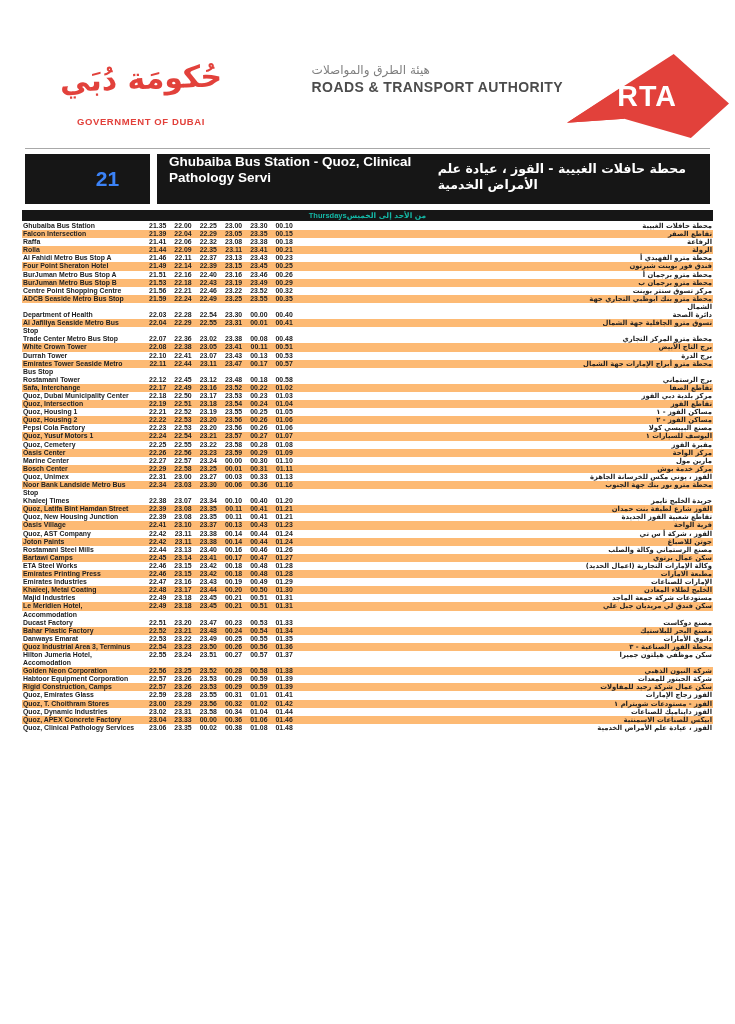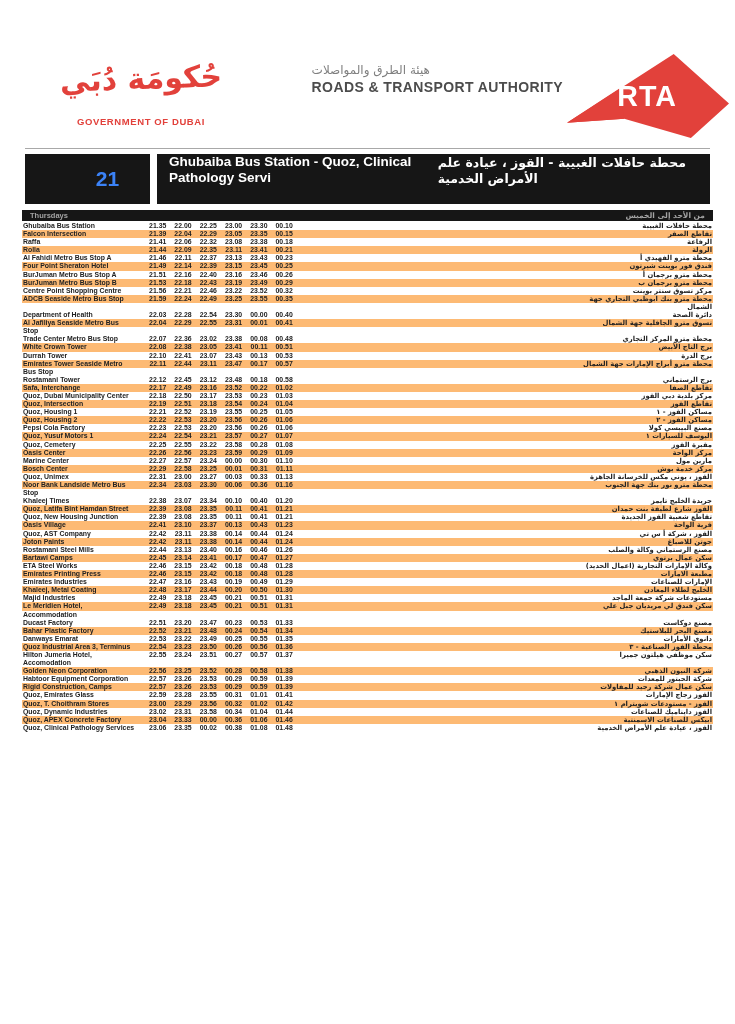--- a/index.html
+++ b/index.html
@@ -16,23 +16,23 @@
   .rta-arabic{font-family:"DejaVu Sans",sans-serif;font-size:12px;color:#7f7f7f;line-height:13px;}
   .rta-english{margin-top:2px;font-size:14px;font-weight:bold;color:#4c4c4c;letter-spacing:.4px;}
   .rta-logo{position:absolute;right:6px;top:52px;width:162px;height:88px;}
   
   .divider{position:absolute;left:25px;right:25px;top:148px;height:1px;background:#a8a8a8;}
   
   .route-bar{position:absolute;left:25px;right:25px;top:154px;height:50px;display:flex;gap:7px;}
   .route-number{width:85px;background:#161616;color:#3b82f6;display:flex;align-items:center;justify-content:center;font-size:21px;font-weight:bold;padding-left:40px;}
   .route-titles{flex:1;background:#161616;color:#fff;display:flex;flex-direction:row;justify-content:center;padding-left:12px;}
   .route-title-en{font-size:13.5px;font-weight:bold;line-height:16px;}
-  .route-title-ar{font-family:"DejaVu Sans",sans-serif;font-size:12.5px;font-weight:bold;line-height:16px;margin-top:1px;}
+  .route-title-ar{font-family:"DejaVu Sans",sans-serif;font-size:12.5px;font-weight:bold;line-height:16px;margin-top:7px;}
   
-  .day-bar{position:absolute;left:22px;right:22px;top:210px;height:11px;background:#161616;color:#a3a3a3;display:flex;justify-content:space-between;align-items:center;padding:0 8px;box-sizing:border-box;}
+  .day-bar{position:absolute;left:22px;right:22px;top:210px;height:11px;background:#161616;color:#14b8a6;display:flex;justify-content:center;align-items:center;padding:0 2px;box-sizing:border-box;}
   .day-en{font-size:7.5px;font-weight:bold;}
   .day-ar{font-family:"DejaVu Sans",sans-serif;font-size:7.5px;font-weight:bold;}
   
   .timetable{position:absolute;left:22px;right:22px;top:222px;font-weight:bold;}
   .line{display:flex;align-items:flex-start;height:8.1px;overflow:visible;}
   .line.alt{background:#fdba74;}
   .cell{font-size:6.9px;line-height:8.1px;white-space:nowrap;color:#222;}
   .cell.name{width:118px;padding-left:1px;overflow:visible;}
   .cell.times{display:flex;}
   .time{display:inline-block;width:25.3px;text-align:right;font-size:6.9px;line-height:8.1px;color:#222;}

